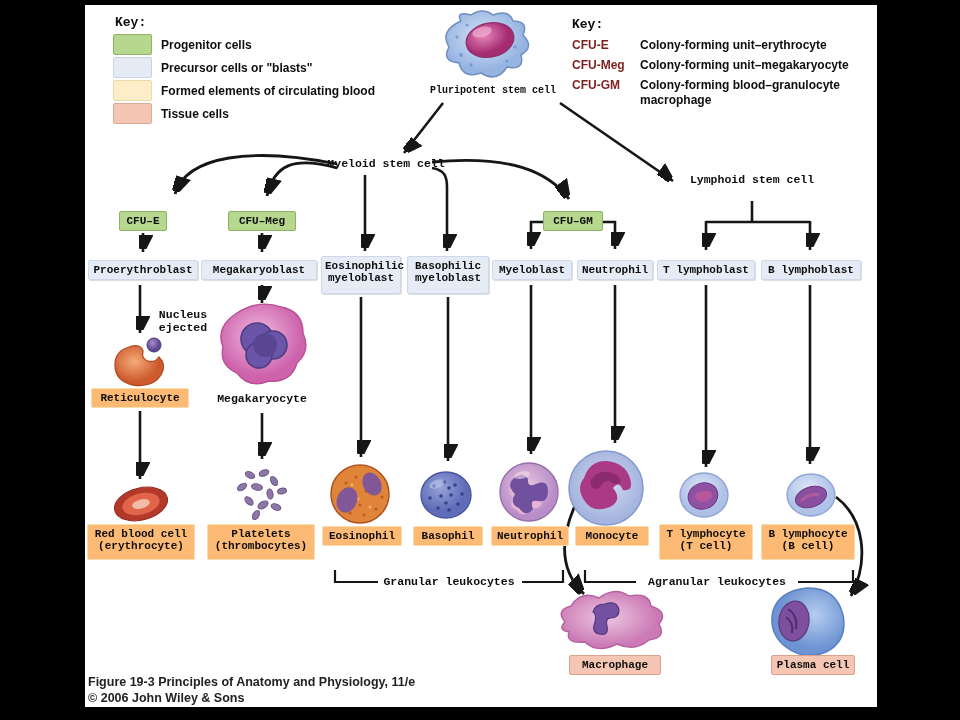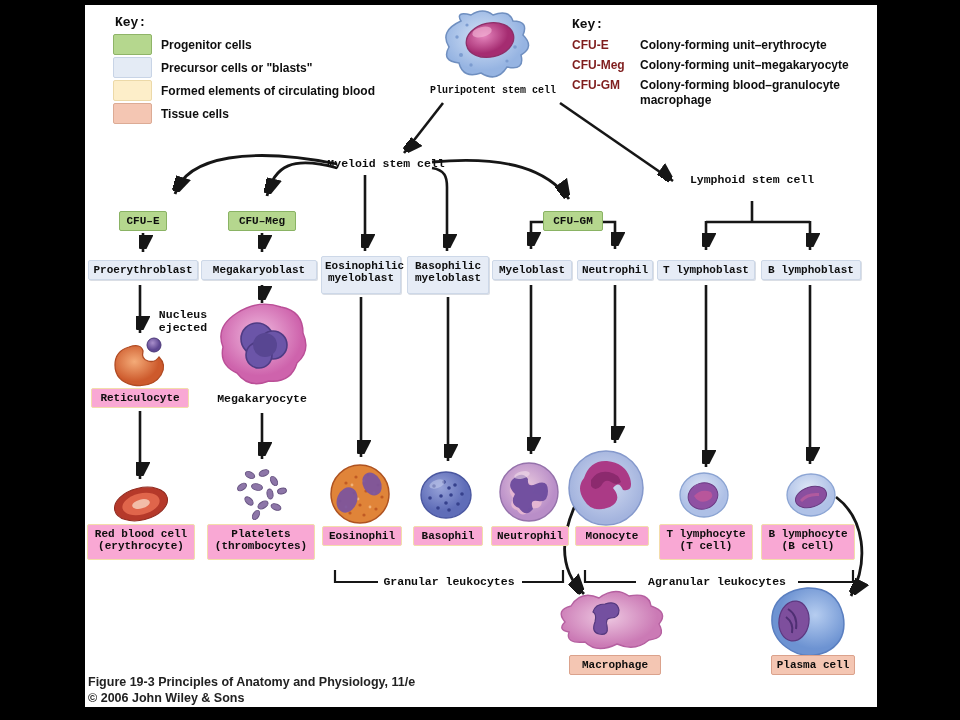--- a/index.html
+++ b/index.html
@@ -3,21 +3,21 @@
 <meta charset="utf-8">
 <style>
   html,body{margin:0;padding:0;}
   body{width:960px;height:720px;background:#000;position:relative;overflow:hidden;
        font-family:"Liberation Sans","DejaVu Sans",sans-serif;}
   .page{position:absolute;left:85px;top:5px;width:792px;height:702px;background:#ffffff;}
   .lbl{position:absolute;font-weight:bold;color:#0e0e0e;text-align:center;line-height:1.13;font-size:11px;}
   .box{box-sizing:border-box;padding:3px 3px;border-radius:2px;}
   .green{background:#b5d78e;border:1.5px solid #8ab364;}
   .blue{background:#e6ecf6;border:1px solid #cdd8e8;box-shadow:1px 1px 0 rgba(150,160,180,.35);}
-  .yellow{background:#f9a8d4;border:1px solid #f3ddab;}
+  .yellow{background:#fdba74;border:1px solid #f3ddab;}
   .pink{background:#f4c6b3;border:1px solid #dba28c;}
   .keytitle{font-size:13px;}
   .legendL{position:absolute;left:28px;top:30px;}
   .legendL .row{display:flex;align-items:center;margin-bottom:4px;height:19px;}
   .legendL .sw{width:37px;height:19px;margin-right:9px;border-radius:2px;flex:0 0 auto;}
   .sw0{background:#b5d78e;border:1px solid #8fb468;}
   .sw1{background:#e4ebf5;border:1px solid #c8d4e6;}
   .sw2{background:#fdeec9;border:1px solid #ecd9a8;}
   .sw3{background:#f4c6b3;border:1px solid #dcab95;}
   .legendL .tx{font-weight:bold;font-size:12px;color:#0e0e0e;white-space:nowrap;}

